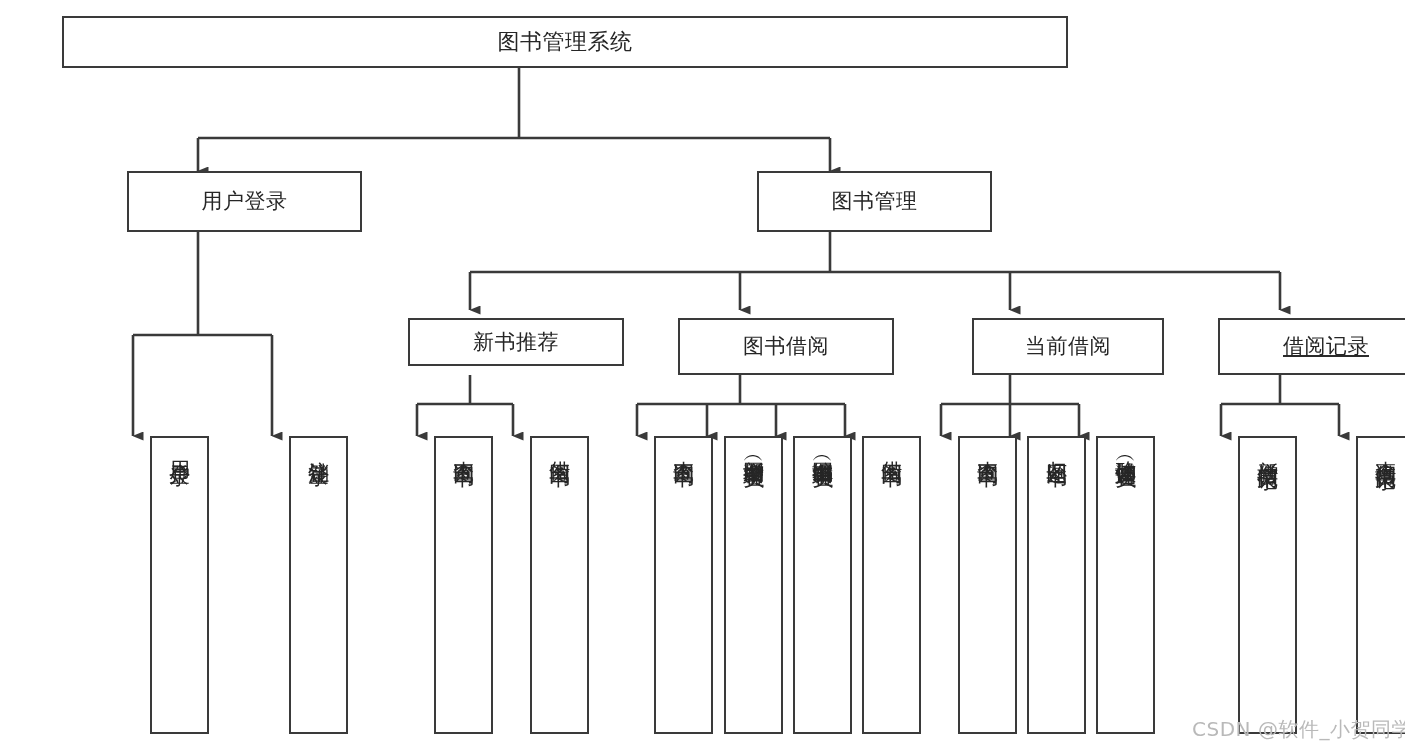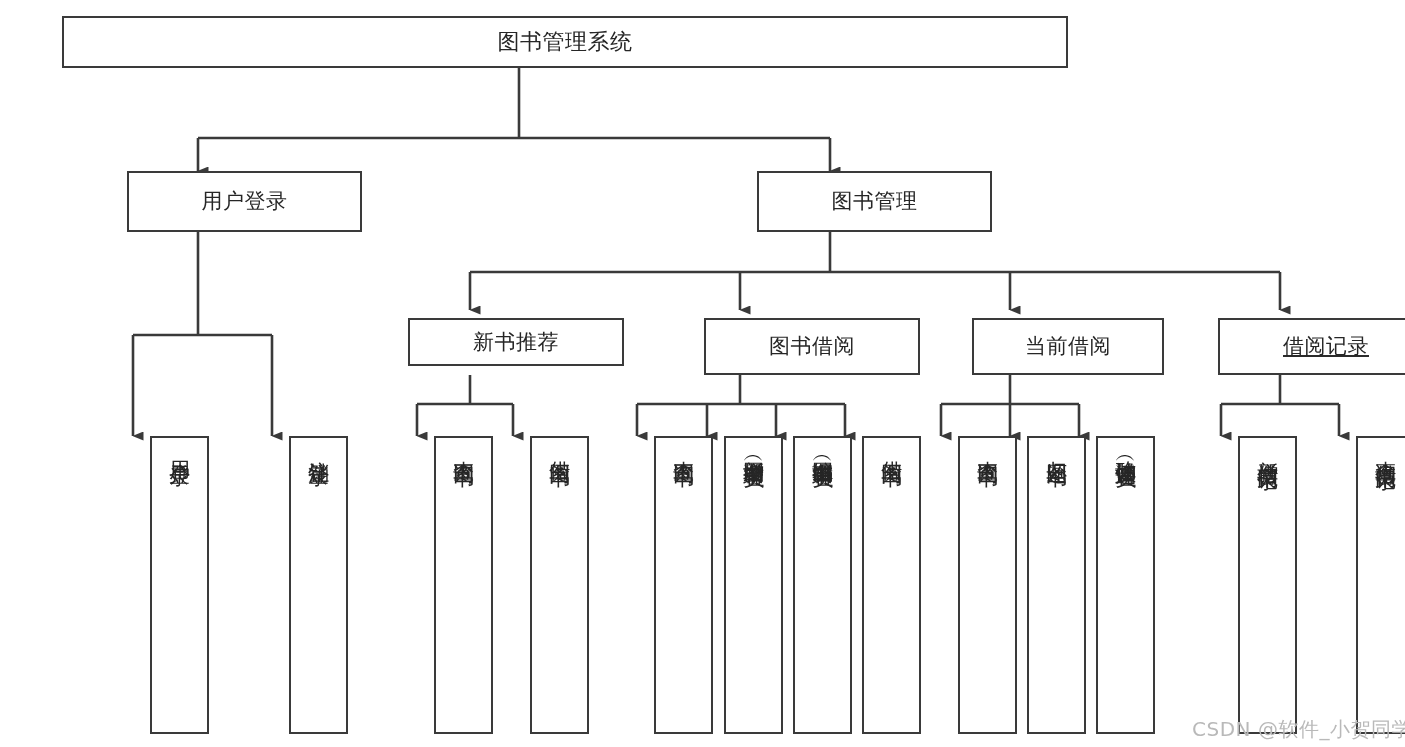--- a/index.html
+++ b/index.html
@@ -137,21 +137,21 @@
   <div class="node h" style="left:81px; top:171px; width:235px; height:61px;">
     <span class="label">用户登录</span>
   </div>
   <div class="node h" style="left:711px; top:171px; width:235px; height:61px;">
     <span class="label">图书管理</span>
   </div>
 
   <div class="node h" style="left:362px; top:318px; width:216px; height:48px;">
     <span class="label">新书推荐</span>
   </div>
-  <div class="node h" style="left:658px; top:318px; width:216px; height:57px;">
+  <div class="node h" style="left:632px; top:318px; width:216px; height:57px;">
     <span class="label">图书借阅</span>
   </div>
   <div class="node h" style="left:926px; top:318px; width:192px; height:57px;">
     <span class="label">当前借阅</span>
   </div>
   <div class="node h" style="left:1172px; top:318px; width:216px; height:57px;text-decoration:underline;">
     <span class="label">借阅记录</span>
   </div>
 
   <div class="node v" style="left:104px; top:436px; width:59px; height:298px;">

